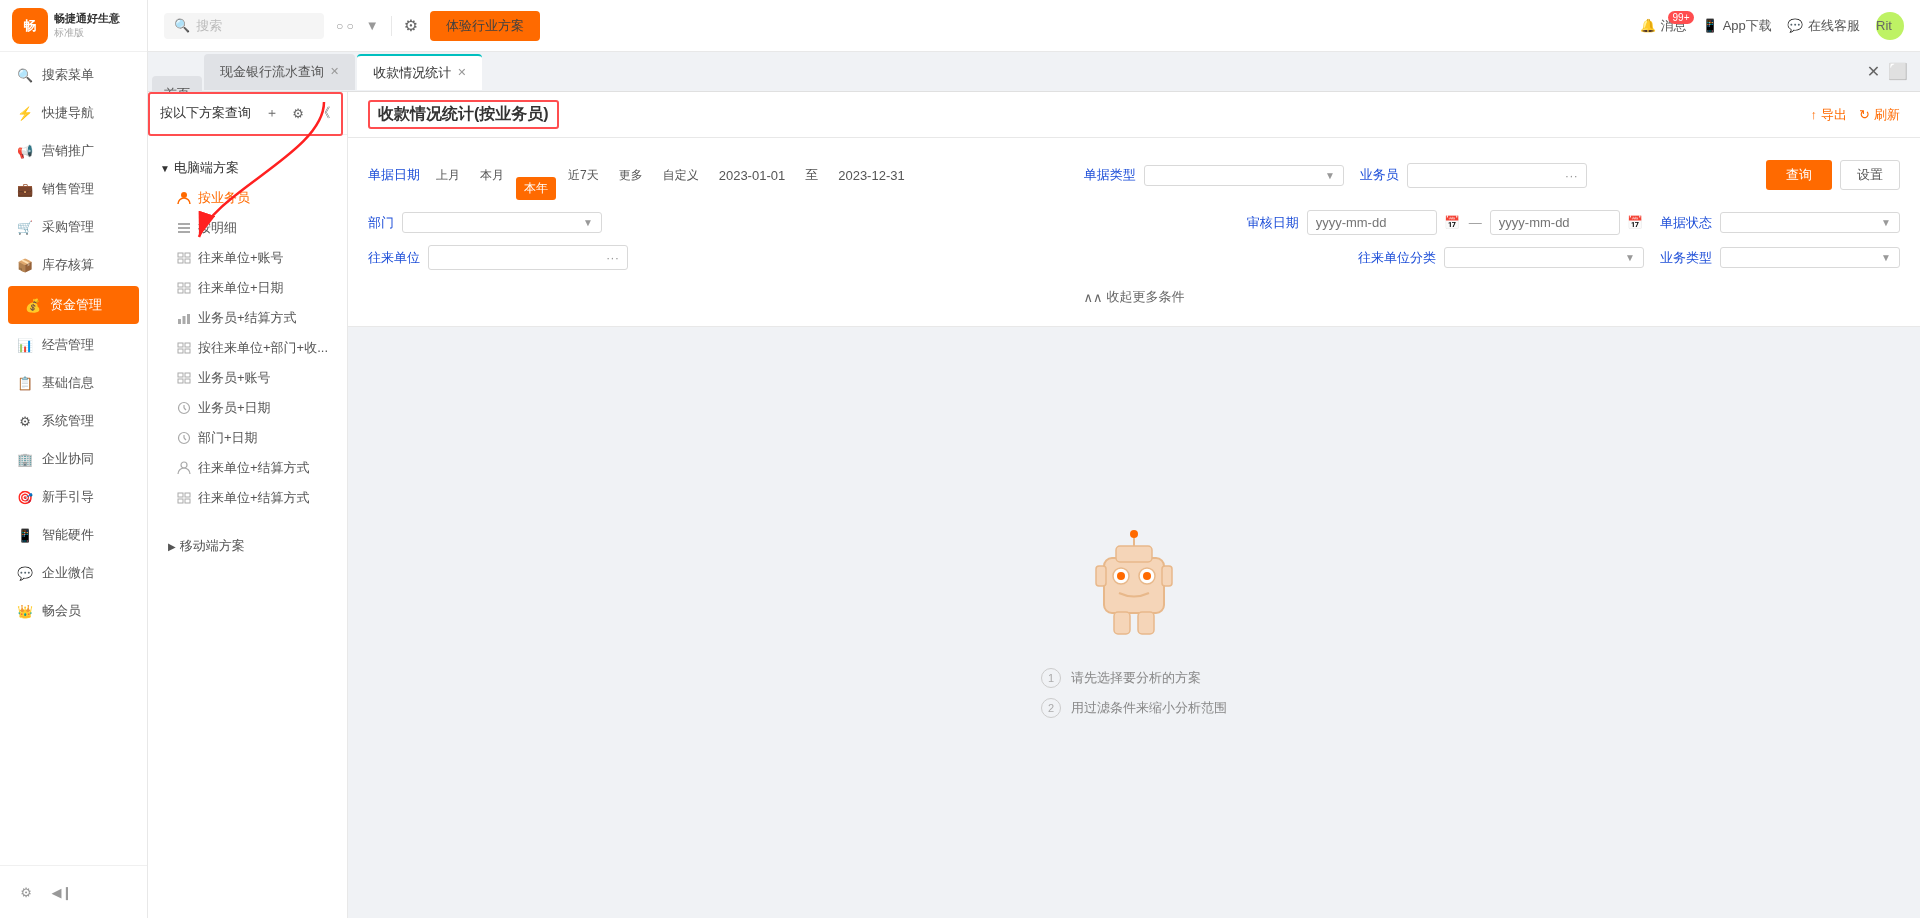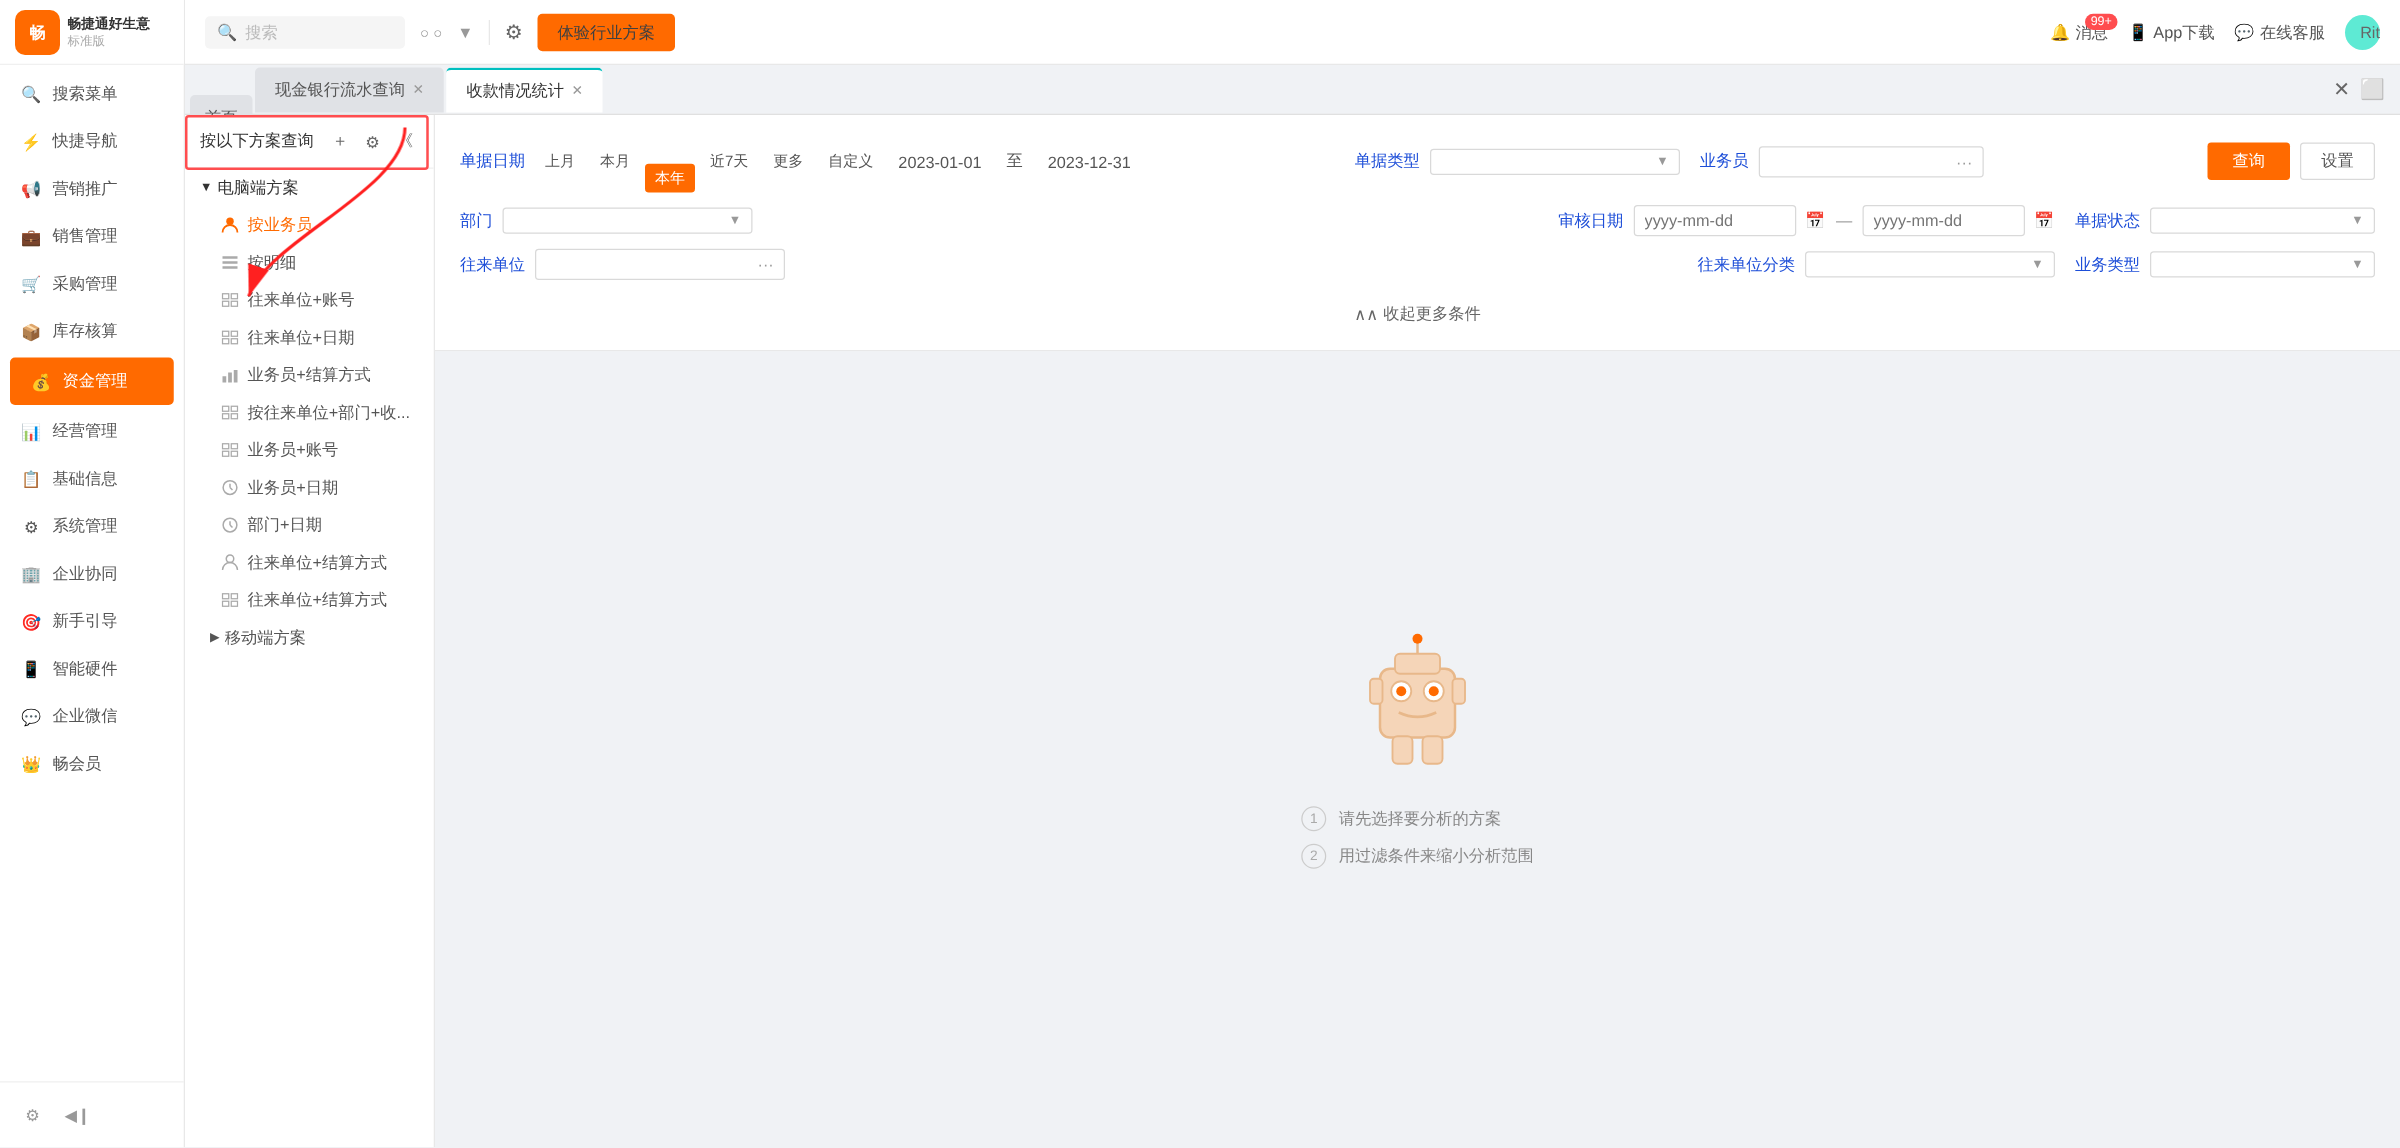--- a/index.html
+++ b/index.html
@@ -193,21 +193,21 @@
         <span class="badge">99+</span>
       </div>
       <div class="topbar-btn">
         <span>📱</span>
         <span>App下载</span>
       </div>
       <div class="topbar-btn">
         <span>💬</span>
         <span>在线客服</span>
       </div>
-      <div class="user-avatar" style="background:#5eead4;display:flex;align-items:center;justify-content:flex-end;font-size:11px;color:#666;">
+      <div class="user-avatar" style="background:#bef264;display:flex;align-items:center;justify-content:flex-start;font-size:11px;color:#666;">
         <span>Rit</span>
       </div>
     </div>
   </div>
 
   <div class="tabbar">
     <div class="tab tab-home">
       <span>首页</span>
     </div>
     <div class="tab">
@@ -220,21 +220,21 @@
     </div>
     <div class="tabbar-right">
       <span class="tabbar-action">✕</span>
       <span class="tabbar-action">⬜</span>
     </div>
   </div>
 
   <div class="content">
 
     <div class="scheme-panel-wrapper" style="width:200px;position:relative;display:flex;flex-direction:column;">
-      <div class="scheme-panel" style="flex:1;">
+      <div class="scheme-panel" style="flex:1;gap:18px;">
         <div class="scheme-panel-header">
           <span class="scheme-panel-title">按以下方案查询</span>
           <div class="scheme-panel-actions">
             <div class="scheme-panel-action">＋</div>
             <div class="scheme-panel-action">⚙</div>
             <div class="scheme-panel-action">《</div>
           </div>
         </div>
         <div class="scheme-group">
           <div class="scheme-group-header">
@@ -359,20 +359,33 @@
           <span style="font-size:10px;">▶</span>
           <span>移动端方案</span>
         </div>
       </div>
 
       <div style="position:absolute;top:0;left:0;width:195px;height:44px;border:2px solid #ff4d4f;border-radius:3px;pointer-events:none;z-index:50;"></div>
     </div>
 
     <div class="right-panel">
 
+      <div class="page-header">
+        <span class="page-title">收款情况统计(按业务员)</span>
+        <div class="page-header-actions">
+          <div class="header-action-btn">
+            <span>↑</span>
+            <span>导出</span>
+          </div>
+          <div class="header-action-btn">
+            <span>↻</span>
+            <span>刷新</span>
+          </div>
+        </div>
+      </div>
 
       <div class="filter-area">
 
         <div class="filter-row">
           <div class="filter-item">
             <span class="filter-label">单据日期</span>
             <div class="filter-date-group">
               <button class="date-btn">上月</button>
               <button class="date-btn">本月</button>
               <button class="date-btn active">本年</button>

